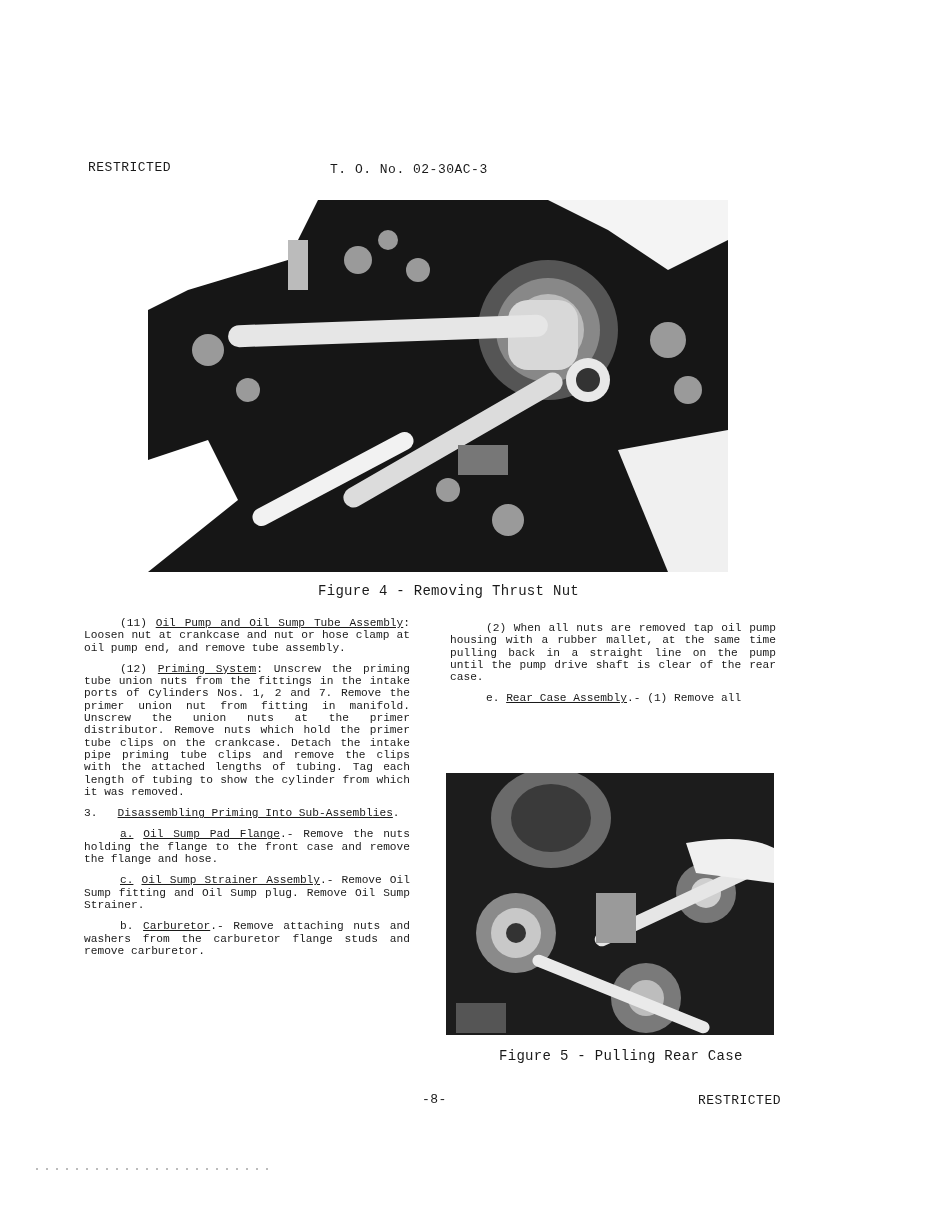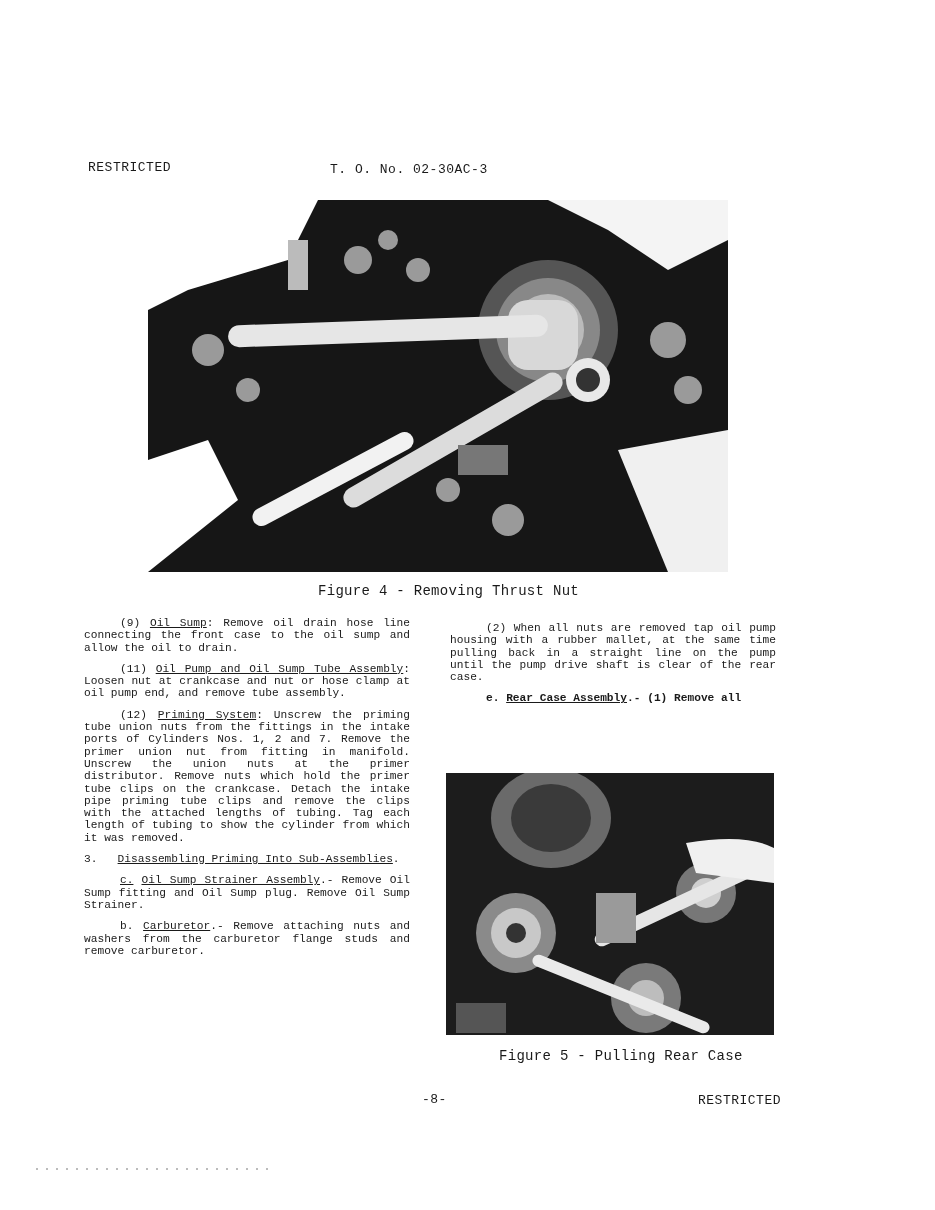--- a/index.html
+++ b/index.html
@@ -53,31 +53,31 @@
         <circle cx="300" cy="290" r="12"></circle>
         <circle cx="360" cy="320" r="16"></circle>
     </g>
     <rect x="140" y="40" width="20" height="50" fill="#bbb"></rect>
     <rect x="310" y="245" width="50" height="30" fill="#777"></rect>
   </svg>
 </div>
 <div class="abs caption" style="left:318px; top:583px;">Figure 4 - Removing Thrust Nut</div>
 
 <div class="abs txt" style="left:84px; top:617px; width:326px;">
-  <p class="ind"><span>(9)</span> <span class="u">Oil Sump</span><span>:</span><span> Remove oil drain hose line connecting the front case to the oil sump and allow the oil to drain.</span></p>
   <p class="ind"><span>(11)</span> <span class="u">Oil Pump and Oil Sump Tube Assembly</span><span>:</span><span> Loosen nut at crankcase and nut or hose clamp at oil pump end, and remove tube assembly.</span></p>
   <p class="ind"><span>(12)</span> <span class="u">Priming System</span><span>:</span><span> Unscrew the priming tube union nuts from the fittings in the intake ports of Cylinders Nos. 1, 2 and 7. Remove the primer union nut from fitting in manifold. Unscrew the union nuts at the primer distributor. Remove nuts which hold the primer tube clips on the crankcase. Detach the intake pipe priming tube clips and remove the clips with the attached lengths of tubing. Tag each length of tubing to show the cylinder from which it was removed.</span></p>
   <p><span>3.</span>&nbsp;&nbsp;&nbsp;<span class="u">Disassembling Priming Into Sub-Assemblies</span><span>.</span></p>
+  <p class="ind"><span class="u">a.</span> <span class="u">Oil Sump Pad Flange</span><span>.-</span><span> Remove the nuts holding the flange to the front case and remove the flange and hose.</span></p>
   <p class="ind"><span class="u">c.</span> <span class="u">Oil Sump Strainer Assembly</span><span>.-</span><span> Remove Oil Sump fitting and Oil Sump plug. Remove Oil Sump Strainer.</span></p>
   <p class="ind"><span>b.</span> <span class="u">Carburetor</span><span>.-</span><span> Remove attaching nuts and washers from the carburetor flange studs and remove carburetor.</span></p>
 </div>
 
 <div class="abs txt" style="left:450px; top:622px; width:326px;">
   <p class="ind"><span>(2) When all nuts are removed tap oil pump housing with a rubber mallet, at the same time pulling back in a straight line on the pump until the pump drive shaft is clear of the rear case.</span></p>
-  <p class="ind" style="text-align:left;font-weight:bold;"><span>e.</span> <span class="u">Rear Case Assembly</span><span>.-</span><span> (1) Remove all</span></p>
+  <p class="ind" style="text-align:left;"><span>e.</span> <span class="u">Rear Case Assembly</span><span>.-</span><span> (1) Remove all</span></p>
 </div>
 
 <div class="photo" style="left:446px; top:773px; width:328px; height:262px;">
   <svg viewBox="0 0 328 262" preserveAspectRatio="none">
     <rect x="0" y="0" width="328" height="262" fill="#1c1c1c"></rect>
     <ellipse cx="105" cy="45" rx="60" ry="50" fill="#6a6a6a"></ellipse>
     <ellipse cx="105" cy="45" rx="40" ry="34" fill="#3a3a3a"></ellipse>
     <circle cx="70" cy="160" r="40" fill="#8a8a8a"></circle>
     <circle cx="70" cy="160" r="25" fill="#c8c8c8"></circle>
     <circle cx="70" cy="160" r="10" fill="#333"></circle>

